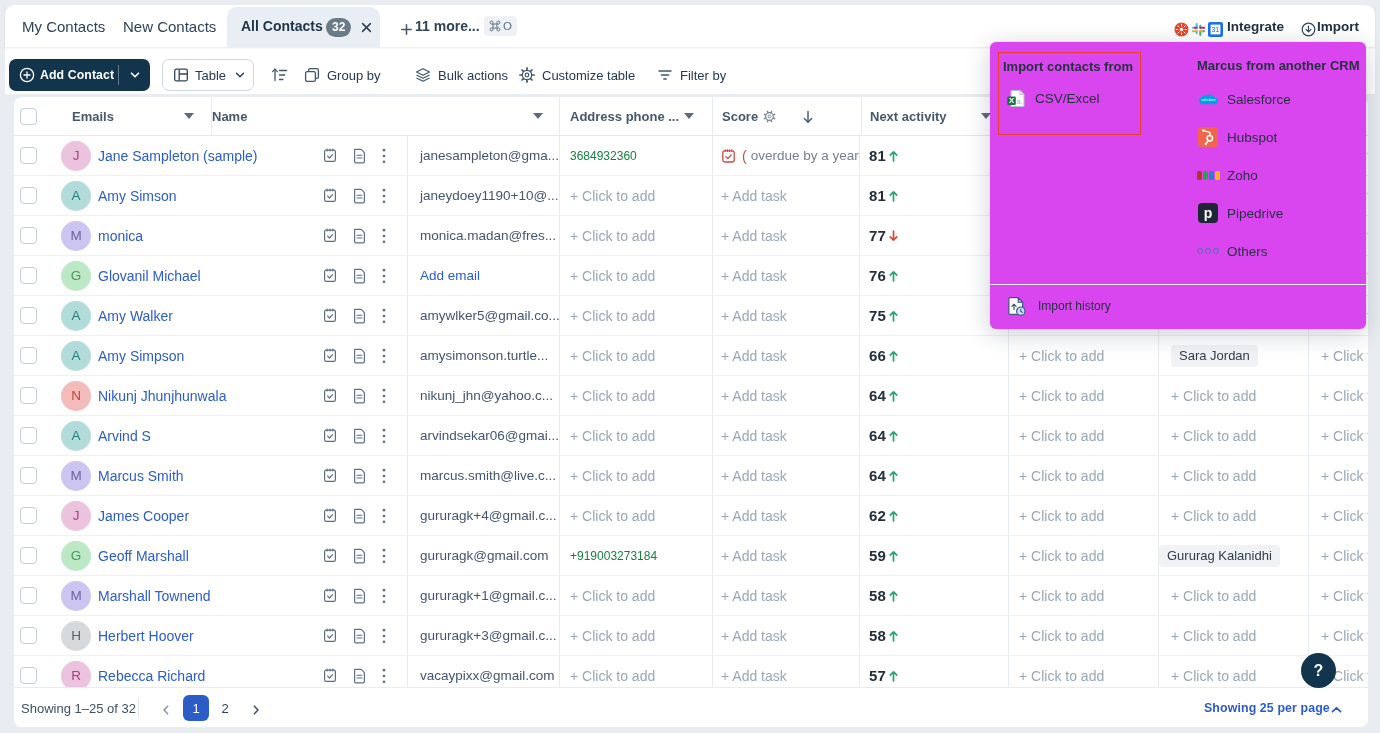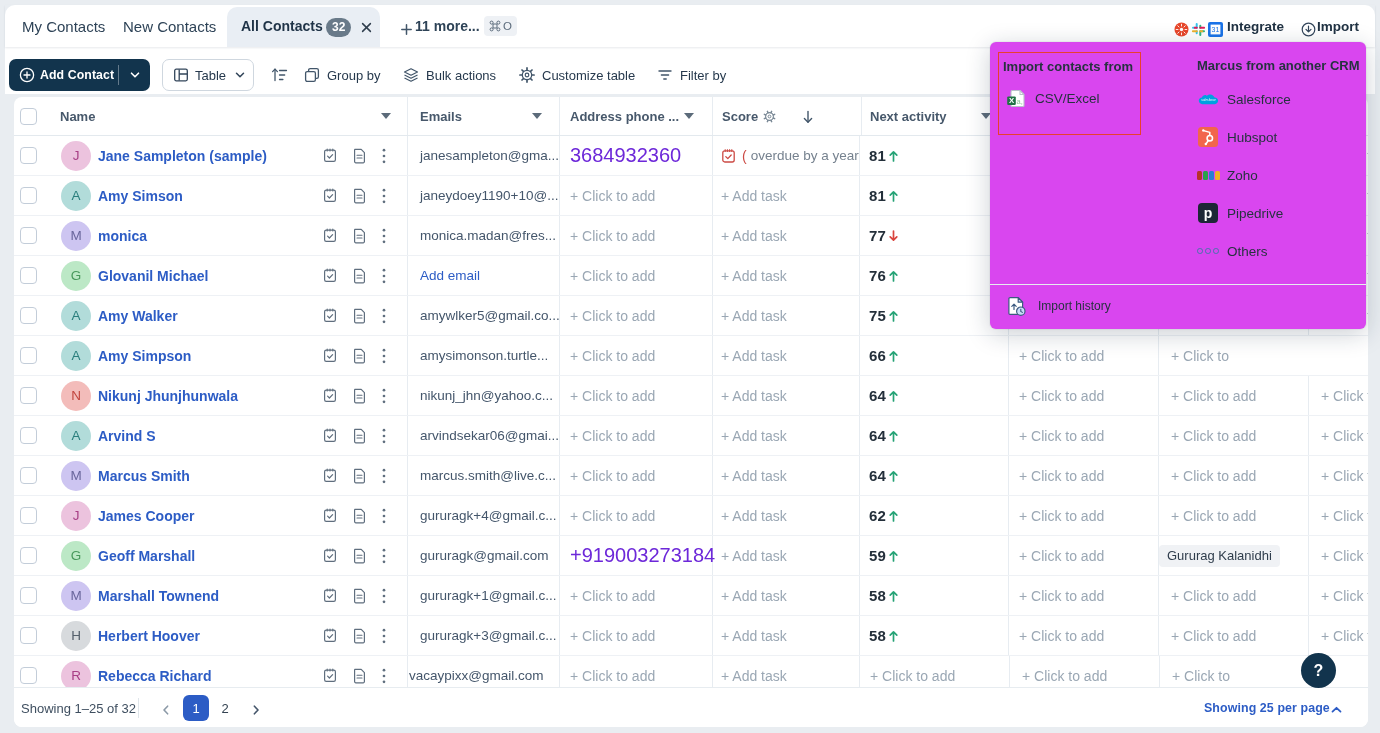--- a/index.html
+++ b/index.html
@@ -16,25 +16,25 @@
 .tbitem { position:absolute; top:12px; height:32px; display:flex; align-items:center; gap:7px; font-size:13px; color:#26394d; font-weight:500; }
 .card { left:14px; top:97px; width:1354px; height:630px; background:#fff; border-radius:8px; overflow:hidden; }
 .hrow { display:flex; height:39px; border-bottom:1px solid #e3e9ee; align-items:center; position:relative; }
 .hcell { height:100%; display:flex; align-items:center; font-size:13px; font-weight:700; color:#47586b; position:relative; }
 .caret { width:0; height:0; border-left:5px solid transparent; border-right:5px solid transparent; border-top:6px solid #5c6b7a; position:absolute; right:16px; top:50%; margin-top:-3px; }
 .row { display:flex; height:40px; border-bottom:1px solid #eef1f5; align-items:center; position:relative; background:#fff; }
 .cell { height:100%; display:flex; align-items:center; position:relative; }
 .bR { border-right:1px solid #e7ecf1; }
 .cb { width:17px; height:17px; border:1.5px solid #c3cdd9; border-radius:4px; background:#fff; }
 .avatar { width:30px; height:30px; border-radius:50%; display:flex; align-items:center; justify-content:center; font-size:13.5px; font-weight:400; }
-.nm { color:#2c5cc5; font-size:14px; font-weight:700; margin-left:7px; white-space:nowrap; }
+.nm { color:#2c5cc5; font-size:14px; font-weight:400; margin-left:7px; white-space:nowrap; }
 .rowicons { position:absolute; left:262px; top:0; height:100%; display:flex; align-items:center; gap:14px; }
 .email { font-size:13.5px; color:#44566b; white-space:nowrap; }
 .clickadd { font-size:14px; color:#9aa7b4; white-space:nowrap; }
-.dark { font-size:20px; color:#6d28d9; }
+.dark { font-size:12px; color:#15803d; }
 .score { font-size:15px; font-weight:600; color:#232f3a; letter-spacing:0.2px; }
 .tag { background:#f0f2f5; border-radius:4px; padding:3.5px 8px; font-size:13px; color:#2f3d4c; white-space:nowrap; }
 .pagebar { position:absolute; left:0; bottom:0; width:100%; height:40px; background:#fff; border-top:1px solid #e7ecf0; z-index:5; }
 .panel { left:990px; top:42px; width:376px; height:287px; background:#d946ef; border-radius:6px; box-shadow:0 5px 24px rgba(18,36,58,0.22), 0 0 0 1px rgba(18,36,58,0.04); z-index:20; }
 .redbox { position:absolute; left:8px; top:10px; width:143px; height:83px; border:1.5px solid #e8402e; }
 .ptitle { font-size:13px; font-weight:700; color:#26323f; }
 .pitem { position:absolute; display:flex; align-items:center; font-size:13.5px; color:#26323f; }
 .helpbtn { left:1301px; top:653px; width:35px; height:35px; border-radius:50%; background:#12344d; color:#fff; display:flex; align-items:center; justify-content:center; font-size:16px; font-weight:700; z-index:30; }
 </style></head><body>
 <div class="abs topcard">
@@ -121,21 +121,21 @@
           <path d="M9.5 4.5h7M9.5 9h5.2M9.5 13.5h3.4" stroke="#42566a" stroke-width="1.3" stroke-linecap="round"></path>
         </svg>
       </div>
       <div class="tbitem" style="left:299px">
         <svg width="16" height="16" viewBox="0 0 16 16" style="">
           <rect x="4.6" y="1.6" width="9.8" height="9.8" rx="1.6" fill="none" stroke="#42566a" stroke-width="1.3"></rect>
           <rect x="1.6" y="4.6" width="9.8" height="9.8" rx="1.6" fill="#fff" stroke="#42566a" stroke-width="1.3"></rect>
         </svg>
         <span>Group by</span>
       </div>
-      <div class="tbitem" style="left:398px">
+      <div class="tbitem" style="left:410px">
         <svg width="16" height="16" viewBox="0 0 16 16" style="">
           <path d="M8 1.8 14.5 5 8 8.2 1.5 5z" fill="none" stroke="#42566a" stroke-width="1.2" stroke-linejoin="round"></path>
           <path d="M14.5 8 8 11.2 1.5 8" fill="none" stroke="#42566a" stroke-width="1.2" stroke-linejoin="round"></path>
           <path d="M14.5 11 8 14.2 1.5 11" fill="none" stroke="#42566a" stroke-width="1.2" stroke-linejoin="round"></path>
         </svg>
         <span>Bulk actions</span>
       </div>
       <div class="tbitem" style="left:514px">
         <svg width="16" height="16" viewBox="0 0 16 16" style="">
           <circle cx="8" cy="8" r="4.7" fill="none" stroke="#42566a" stroke-width="1.3"></circle>
@@ -150,27 +150,27 @@
         </svg>
         <span>Filter by</span>
       </div>
     </div>
   </div>
 <div class="abs card">
     <div class="hrow">
       <div class="hcell" style="width:46px">
         <span class="cb" style="margin-left:6px"></span>
       </div>
+      <div class="hcell bR" style="width:152px">
+        <span style="margin-left:12px">Emails</span>
+        <span class="caret" style="right:17px"></span>
+      </div>
       <div class="hcell bR" style="width:348px">
         <span>Name</span>
         <span class="caret"></span>
-      </div>
-      <div class="hcell bR" style="width:152px">
-        <span style="margin-left:12px">Emails</span>
-        <span class="caret" style="right:17px"></span>
       </div>
       <div class="hcell bR" style="width:153px">
         <span style="margin-left:10px">Address phone ...</span>
         <span class="caret" style="right:18px"></span>
       </div>
       <div class="hcell bR" style="width:149px">
         <span style="margin-left:9px">Score</span>
         <span style="margin-left:5px;display:flex">
           <svg width="13" height="13" viewBox="0 0 13 13" style="">
             <circle cx="6.5" cy="6.5" r="3.9" fill="none" stroke="#7a8996" stroke-width="1.1"></circle>
@@ -479,20 +479,23 @@
       </div>
       <div class="cell bR" style="width:149px">
         <span class="score" style="margin-left:9px">66</span>
         <svg width="11" height="14" viewBox="0 0 11 14" style="margin-left:1.5px">
           <path d="M5.5 12V3.4M2.2 6.2 5.5 2.9l3.3 3.3" fill="none" stroke="#27a376" stroke-width="1.7" stroke-linecap="round" stroke-linejoin="round"></path>
         </svg>
       </div>
       <div class="cell bR" style="width:150px">
         <span class="clickadd" style="margin-left:10px">+ Click to add</span>
       </div>
+      <div class="cell bR" style="width:150px">
+        <span class="tag" style="margin-left:12px">Sara Jordan</span>
+      </div>
       <div class="cell" style="width:59px">
         <span class="clickadd" style="margin-left:12px">+ Click to</span>
       </div>
     </div>
     <div class="row">
       <div class="cell" style="width:46px">
         <span class="cb" style="margin-left:6px"></span>
       </div>
       <div class="cell bR" style="width:348px">
         <span class="avatar" style="margin-left:1px;background:#f3bcba;color:#c2453f">N</span>
@@ -851,27 +854,33 @@
             <path d="M5 8.2h5M5 11h5" stroke="#5f6e7e" stroke-width="1.1" stroke-linecap="round"></path>
           </svg>
           <svg width="6" height="18" viewBox="0 0 6 18" style="">
             <circle cx="3" cy="3.2" r="1.35" fill="#5f6e7e"></circle>
             <circle cx="3" cy="9" r="1.35" fill="#5f6e7e"></circle>
             <circle cx="3" cy="14.8" r="1.35" fill="#5f6e7e"></circle>
           </svg>
         </span>
       </div>
       <div class="cell bR" style="width:152px">
-        <span class="email" style="margin-left:1px">vacaypixx@gmail.com</span>
-      </div>
-      <div class="cell bR" style="width:153px">
-        <span class="clickadd" style="margin-left:10px">+ Click to add</span>
-      </div>
-      <div class="cell bR" style="width:147px">
-        <span class="clickadd" style="margin-left:8px">+ Add task</span>
+        <span class="email" style="margin-left:12px">vacaypixx@gmail.com</span>
+      </div>
+      <div class="cell bR" style="width:153px">
+        <span class="clickadd" style="margin-left:10px">+ Click to add</span>
+      </div>
+      <div class="cell bR" style="width:147px">
+        <span class="clickadd" style="margin-left:8px">+ Add task</span>
+      </div>
+      <div class="cell bR" style="width:149px">
+        <span class="score" style="margin-left:9px">57</span>
+        <svg width="11" height="14" viewBox="0 0 11 14" style="margin-left:1.5px">
+          <path d="M5.5 12V3.4M2.2 6.2 5.5 2.9l3.3 3.3" fill="none" stroke="#27a376" stroke-width="1.7" stroke-linecap="round" stroke-linejoin="round"></path>
+        </svg>
       </div>
       <div class="cell bR" style="width:150px">
         <span class="clickadd" style="margin-left:10px">+ Click to add</span>
       </div>
       <div class="cell bR" style="width:150px">
         <span class="clickadd" style="margin-left:12px">+ Click to add</span>
       </div>
       <div class="cell" style="width:59px">
         <span class="clickadd" style="margin-left:12px">+ Click to</span>
       </div>

